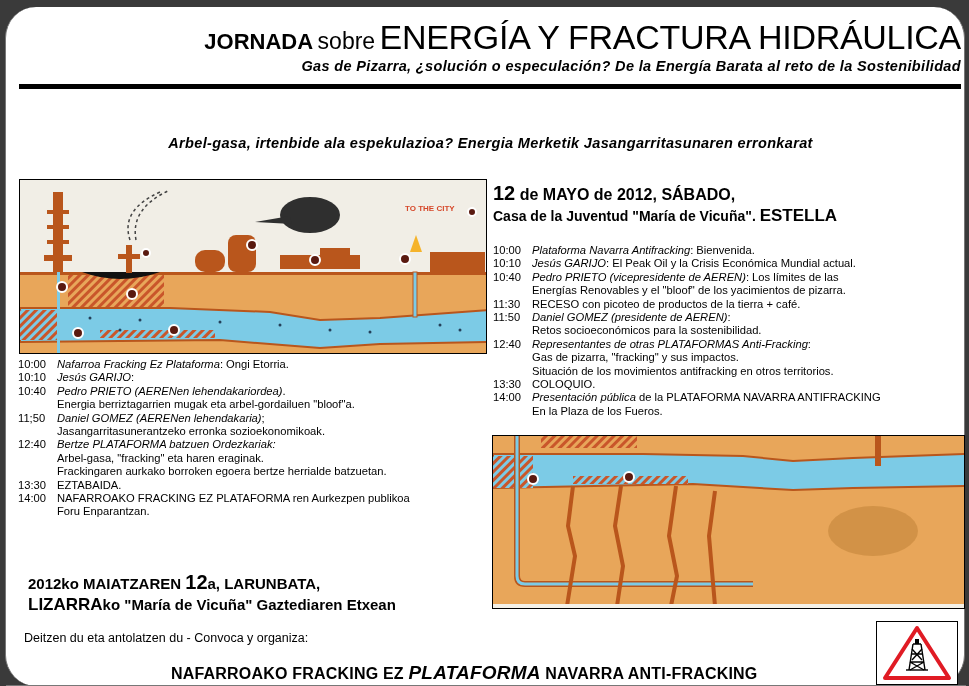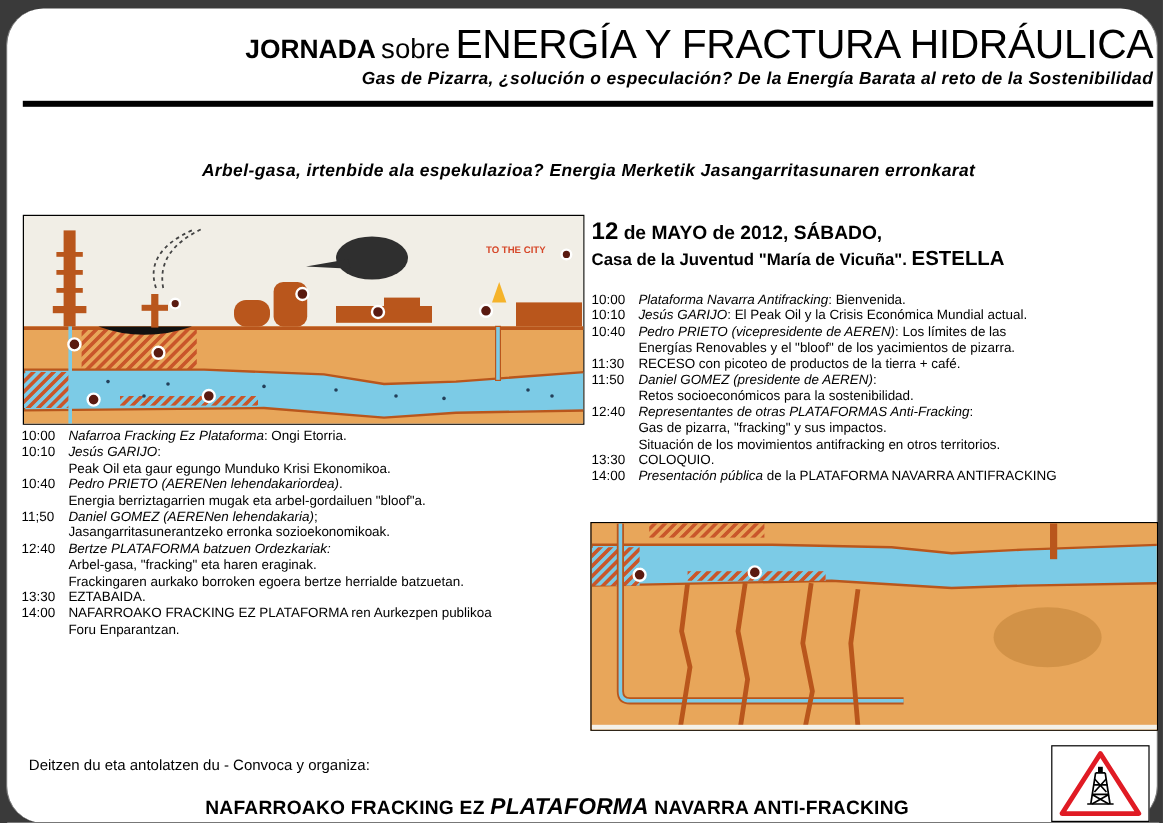--- a/index.html
+++ b/index.html
@@ -194,34 +194,34 @@
         <span class="txt"><i></i><span>Situación de los movimientos antifracking en otros territorios.</span></span>
       </div>
       <div class="row">
         <span class="t">13:30</span>
         <span class="txt"><i></i><span>COLOQUIO.</span></span>
       </div>
       <div class="row">
         <span class="t">14:00</span>
         <span class="txt"><i>Presentación pública</i><span> de la PLATAFORMA NAVARRA ANTIFRACKING</span></span>
       </div>
+      <div class="row">
+        <span class="t"></span>
+        <span class="txt"><i></i><span>En la Plaza de los Fueros.</span></span>
+      </div>
     </div>
 
   <div class="abs sched sched-eu" id="sched-eu">
       <div class="row">
         <span class="t">10:00</span>
         <span class="txt"><i>Nafarroa Fracking Ez Plataforma</i><span>: Ongi Etorria.</span></span>
       </div>
       <div class="row">
         <span class="t">10:10</span>
         <span class="txt"><i>Jesús GARIJO</i><span>:</span></span>
-      </div>
-      <div class="row">
-        <span class="t"></span>
-        <span class="txt"><i></i><span>Peak Oil eta gaur egungo Munduko Krisi Ekonomikoa.</span></span>
       </div>
       <div class="row">
         <span class="t">10:40</span>
         <span class="txt"><i>Pedro PRIETO (AERENen lehendakariordea)</i><span>.</span></span>
       </div>
       <div class="row">
         <span class="t"></span>
         <span class="txt"><i></i><span>Energia berriztagarrien mugak eta arbel-gordailuen "bloof"a.</span></span>
       </div>
       <div class="row">
@@ -286,20 +286,28 @@
       </g>
       <g fill="#5a1a10" stroke="#fff" stroke-width="2">
         <circle cx="40" cy="43" r="5"></circle>
           <circle cx="136" cy="41" r="5"></circle>
       </g>
       <ellipse cx="380" cy="95" rx="45" ry="25" fill="#c98a3e" opacity="0.7"></ellipse>
       <rect x="0" y="168" width="473" height="6" fill="#f4f1e8"></rect>
     </svg>
   </div>
 
+  <div class="abs date-eu">
+    <div class="l1">
+      <span>2012ko MAIATZAREN </span><span class="n">12</span><span>a, LARUNBATA,</span>
+    </div>
+    <div class="l2">
+      <span class="n">LIZARRA</span><span>ko "María de Vicuña" Gaztediaren Etxean</span>
+    </div>
+  </div>
 
   <div class="abs convoca">Deitzen du eta antolatzen du - Convoca y organiza:</div>
   <div class="abs org">
     <span>NAFARROAKO FRACKING EZ </span><span class="it">PLATAFORMA</span><span> NAVARRA ANTI-FRACKING</span>
   </div>
   <div class="abs logo">
     <svg width="80" height="62" viewBox="0 0 80 62">
       <path d="M40 6 L72 56 L8 56 Z" fill="#fff" stroke="#e01b24" stroke-width="4" stroke-linejoin="round"></path>
       <g stroke="#000" stroke-width="1.4" fill="none">
         <path d="M36 22 L32 48 M44 22 L48 48 M36 22 L44 22"></path>

